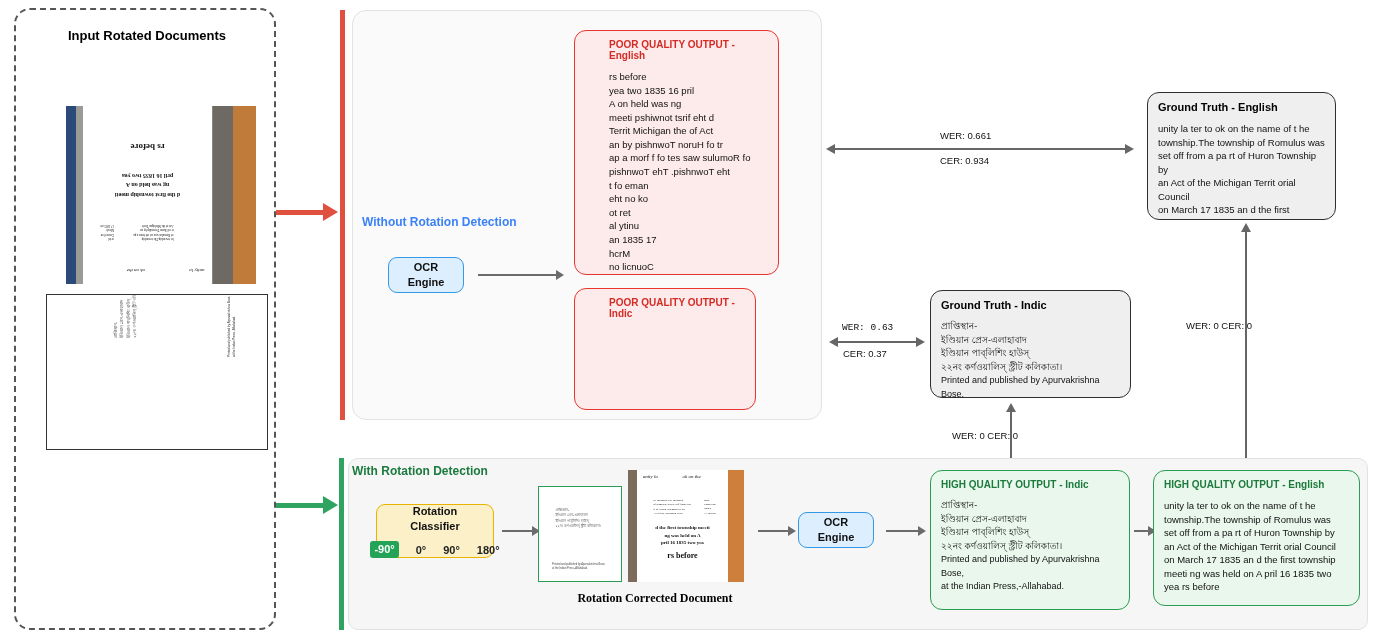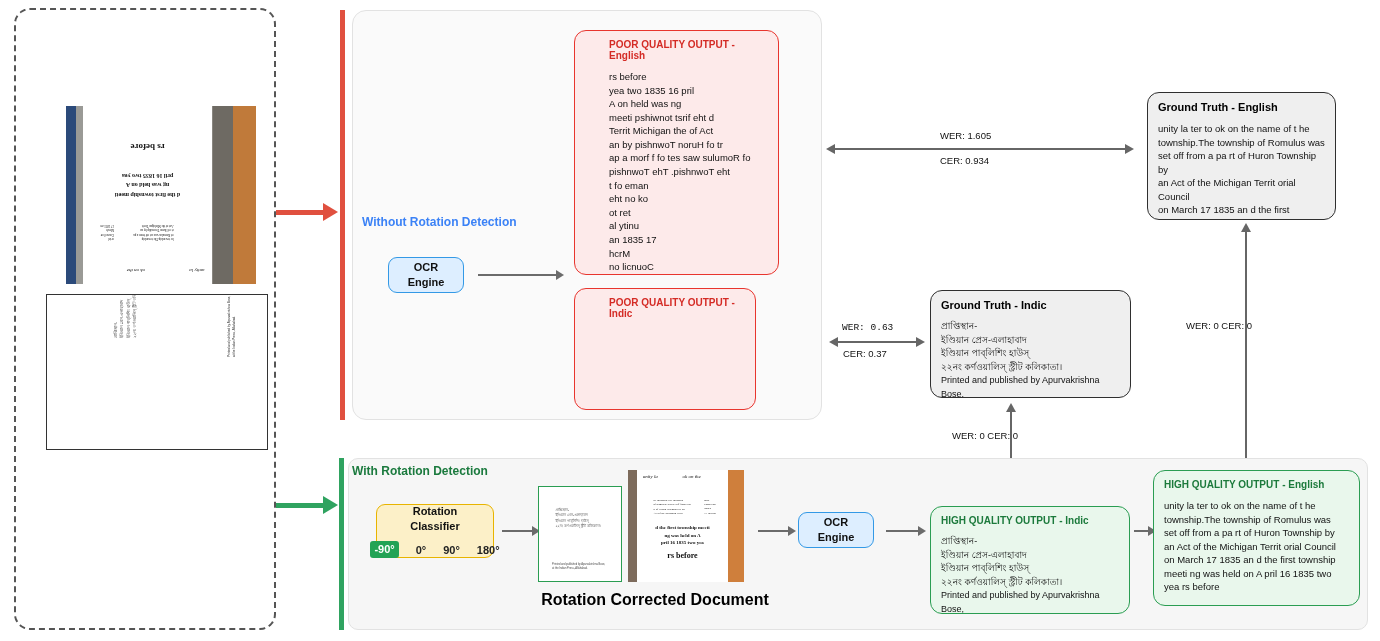--- a/index.html
+++ b/index.html
@@ -112,21 +112,21 @@
   .poor .hdr{color:#d42b25;}
   .gt{background:#efefef;border:1.8px solid #2f2f2f;}
   .gt .hdr{color:#000;font-size:11px;}
   .good{background:#e9f7ec;border:1.8px solid #2a9d52;}
   .good .hdr{color:#1c7a3c;}
 
   #poor-english{left:574px;top:30px;width:205px;height:245px;}
   #poor-indic{left:574px;top:288px;width:182px;height:122px;}
   #gt-english{left:1147px;top:92px;width:189px;height:128px;}
   #gt-indic{left:930px;top:290px;width:201px;height:108px;}
-  #good-indic{left:930px;top:470px;width:200px;height:108px;margin-top:36px;}
+  #good-indic{left:930px;top:470px;width:200px;height:140px;}
   #good-english{left:1153px;top:470px;width:207px;height:136px;}
 
   
   .harrow{position:absolute;height:2px;background:#666;}
   .harrow:before,.harrow:after{
     content:"";position:absolute;top:-4px;width:0;height:0;
     border-top:5px solid transparent;border-bottom:5px solid transparent;
   }
   .harrow:before{left:-9px;border-right:9px solid #666;}
   .harrow:after{right:-9px;border-left:9px solid #666;}
@@ -167,26 +167,27 @@
   #corrected-english{left:628px;top:470px;width:116px;height:112px;overflow:hidden;
     background:linear-gradient(90deg,#7d6b5c 0 8%,#ffffff 8% 86%,#cf7f3c 86% 100%);}
   #corrected-english .pg{position:absolute;left:8%;top:0;width:78%;height:100%;background:#fff;
      font-family:"Liberation Serif","DejaVu Serif",serif;color:#111;}
   #corrected-english .pg .a{position:absolute;left:6%;top:3%;font-size:5px;font-style:italic;line-height:1.5;}
   #corrected-english .pg .b{position:absolute;left:50%;top:3%;font-size:5px;font-style:italic;line-height:1.5;}
   #corrected-english .pg .c{position:absolute;left:18%;top:26%;width:46%;font-size:2.8px;line-height:1.55;}
   #corrected-english .pg .d{position:absolute;left:74%;top:26%;width:22%;font-size:2.6px;line-height:1.6;font-style:italic;}
   #corrected-english .pg .e{position:absolute;left:8%;top:48%;width:84%;text-align:center;font-size:5px;font-weight:bold;line-height:1.55;}
   #corrected-english .pg .f{position:absolute;left:8%;top:72%;width:84%;text-align:center;font-size:8px;font-weight:bold;}
-  #corrected-caption{left:440px;top:591px;width:430px;text-align:center;font-size:16px;font-weight:bold;color:#000;}
+  #corrected-caption{left:440px;top:591px;width:430px;text-align:center;font-size:12px;font-weight:bold;color:#000;font-family:Liberation Serif, serif;}
 </style>
 </head>
 <body>
 
 <div class="abs" id="input-panel">
+  <div class="abs" id="input-panel-title">Input Rotated Documents</div>
 
   <div class="abs doc-thumb" id="doc-english">
     <div class="photo"></div>
     <div class="page">
       <div class="t1">unity la</div>
       <div class="t2">ok on the</div>
       <div class="blk" style="white-space:pre-line">he township.The township
 of Romulus was set off from a pa
 rt of Huron Township by an
 Act of the Michigan Territ</div>
@@ -271,21 +272,21 @@
   <div class="hdr">Ground Truth - Indic</div>
   <div class="body bn" style="font-size:9px">প্রাপ্তিস্থান-
 ইণ্ডিয়ান প্রেস-এলাহাবাদ
 ইণ্ডিয়ান পাব্‌লিশিং হাউস্‌
 ২২নং কর্ণওয়ালিস্‌ স্ট্রীট কলিকাতা।
 Printed and published by Apurvakrishna Bose,
 at the Indian Press,-Allahabad.</div>
 </div>
 
 <div class="harrow" id="m1-arrow"></div>
-<div class="mlabel" id="m1-wer">WER: 1.605</div>
+<div class="mlabel" id="m1-wer">WER: 0.661</div>
 <div class="mlabel" id="m1-cer">CER: 0.934</div>
 
 <div class="harrow" id="m2-arrow"></div>
 <div class="mlabel" id="m2-wer">WER: 0.63</div>
 <div class="mlabel" id="m2-cer">CER: 0.37</div>
 
 <div class="varrow" id="m3-arrow"></div>
 <div class="mlabel" id="m3-label">WER: 0   CER: 0</div>
 
 <div class="varrow" id="m4-arrow"></div>

